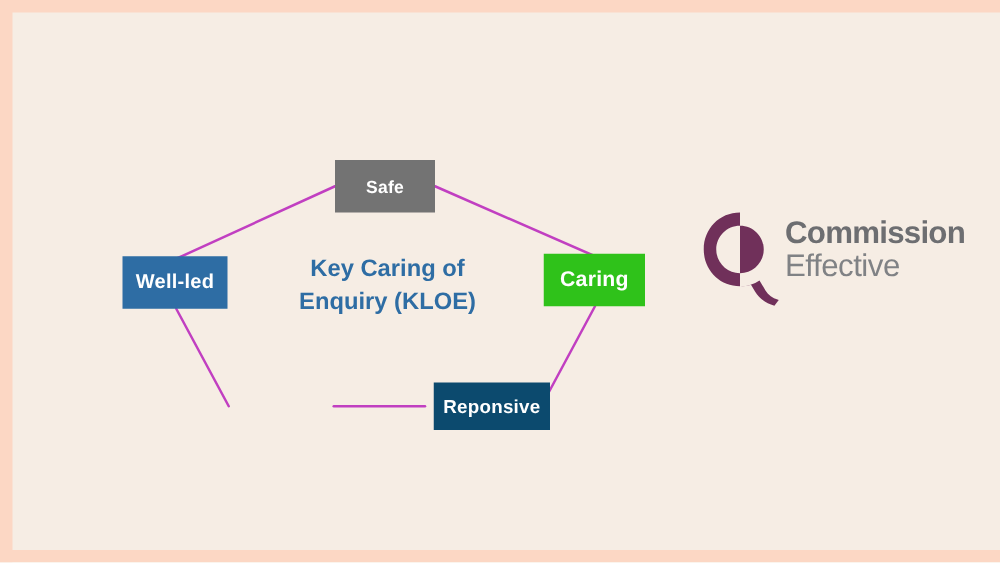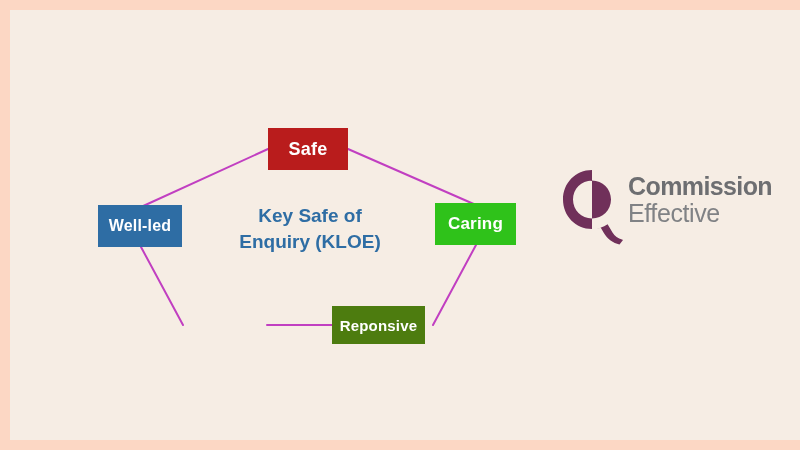--- a/index.html
+++ b/index.html
@@ -37,25 +37,25 @@
     position: absolute;
     display: flex;
     align-items: center;
     justify-content: center;
     color: #ffffff;
     font-weight: bold;
     letter-spacing: 0.2px;
     box-sizing: border-box;
     white-space: nowrap;
   }
-  .node-safe      { left: 268px; top: 128px; width: 80px;  height: 42px; background: #b91c1c; font-size: 18px; }
+  .node-safe      { left: 268px; top: 128px; width: 80px;  height: 42px; background: #737373; font-size: 14px; }
   .node-wellled   { left: 98px;  top: 205px; width: 84px;  height: 42px; background: #2e6da4; font-size: 16px; }
   .node-caring    { left: 435px; top: 203px; width: 81px;  height: 42px; background: #2fc21a; font-size: 17px; }
   .node-effective { left: 183px; top: 306px; width: 84px;  height: 38px; background: #2fc21a; font-size: 15px; }
-  .node-reponsive { left: 332px; top: 306px; width: 93px;  height: 38px; background: #4d7c0f; font-size: 15px; }
+  .node-reponsive { left: 347px; top: 306px; width: 93px;  height: 38px; background: #0c4a6e; font-size: 15px; }
 
   #center-title {
     position: absolute;
     left: 210px;
     top: 203px;
     width: 200px;
     text-align: center;
     color: #2e6da4;
     font-weight: bold;
     font-size: 19px;
@@ -130,21 +130,21 @@
   <div class="node node-reponsive">
     <span>Reponsive</span>
   </div>
 
 
   <div class="node node-wellled">
     <span>Well-led</span>
   </div>
 
   <div id="center-title">
-    <span class="line">Key Safe of</span>
+    <span class="line">Key Caring of</span>
     <span class="line">Enquiry (KLOE)</span>
   </div>
 
   <div id="cqc-logo">
     <svg id="cqc-mark" viewBox="0 0 62 78" xmlns="http://www.w3.org/2000/svg">
 
       <path fill="#70305a" d="
         M30 2
         C13.5 2 1 15 1 31.5
         C1 48 13.5 61 30 61

